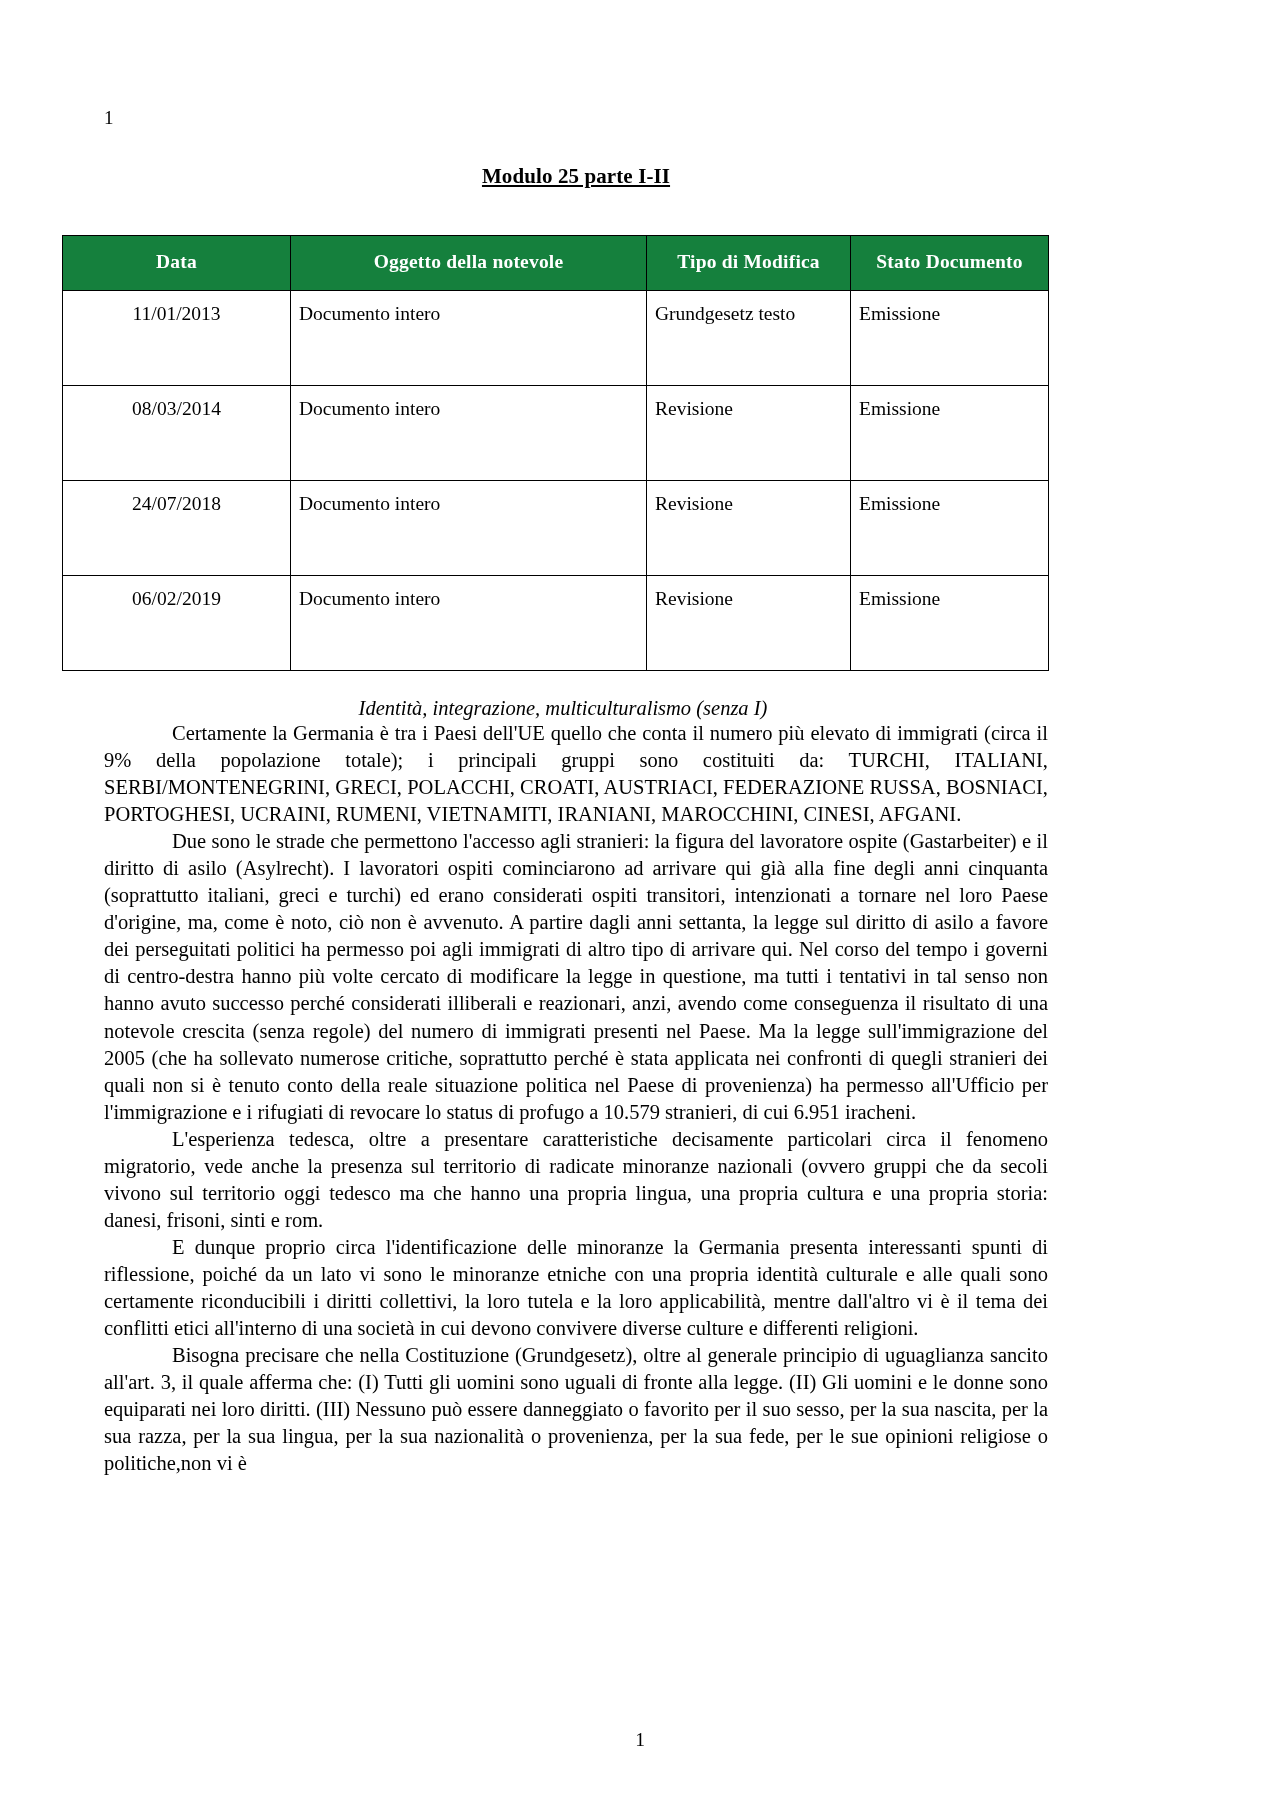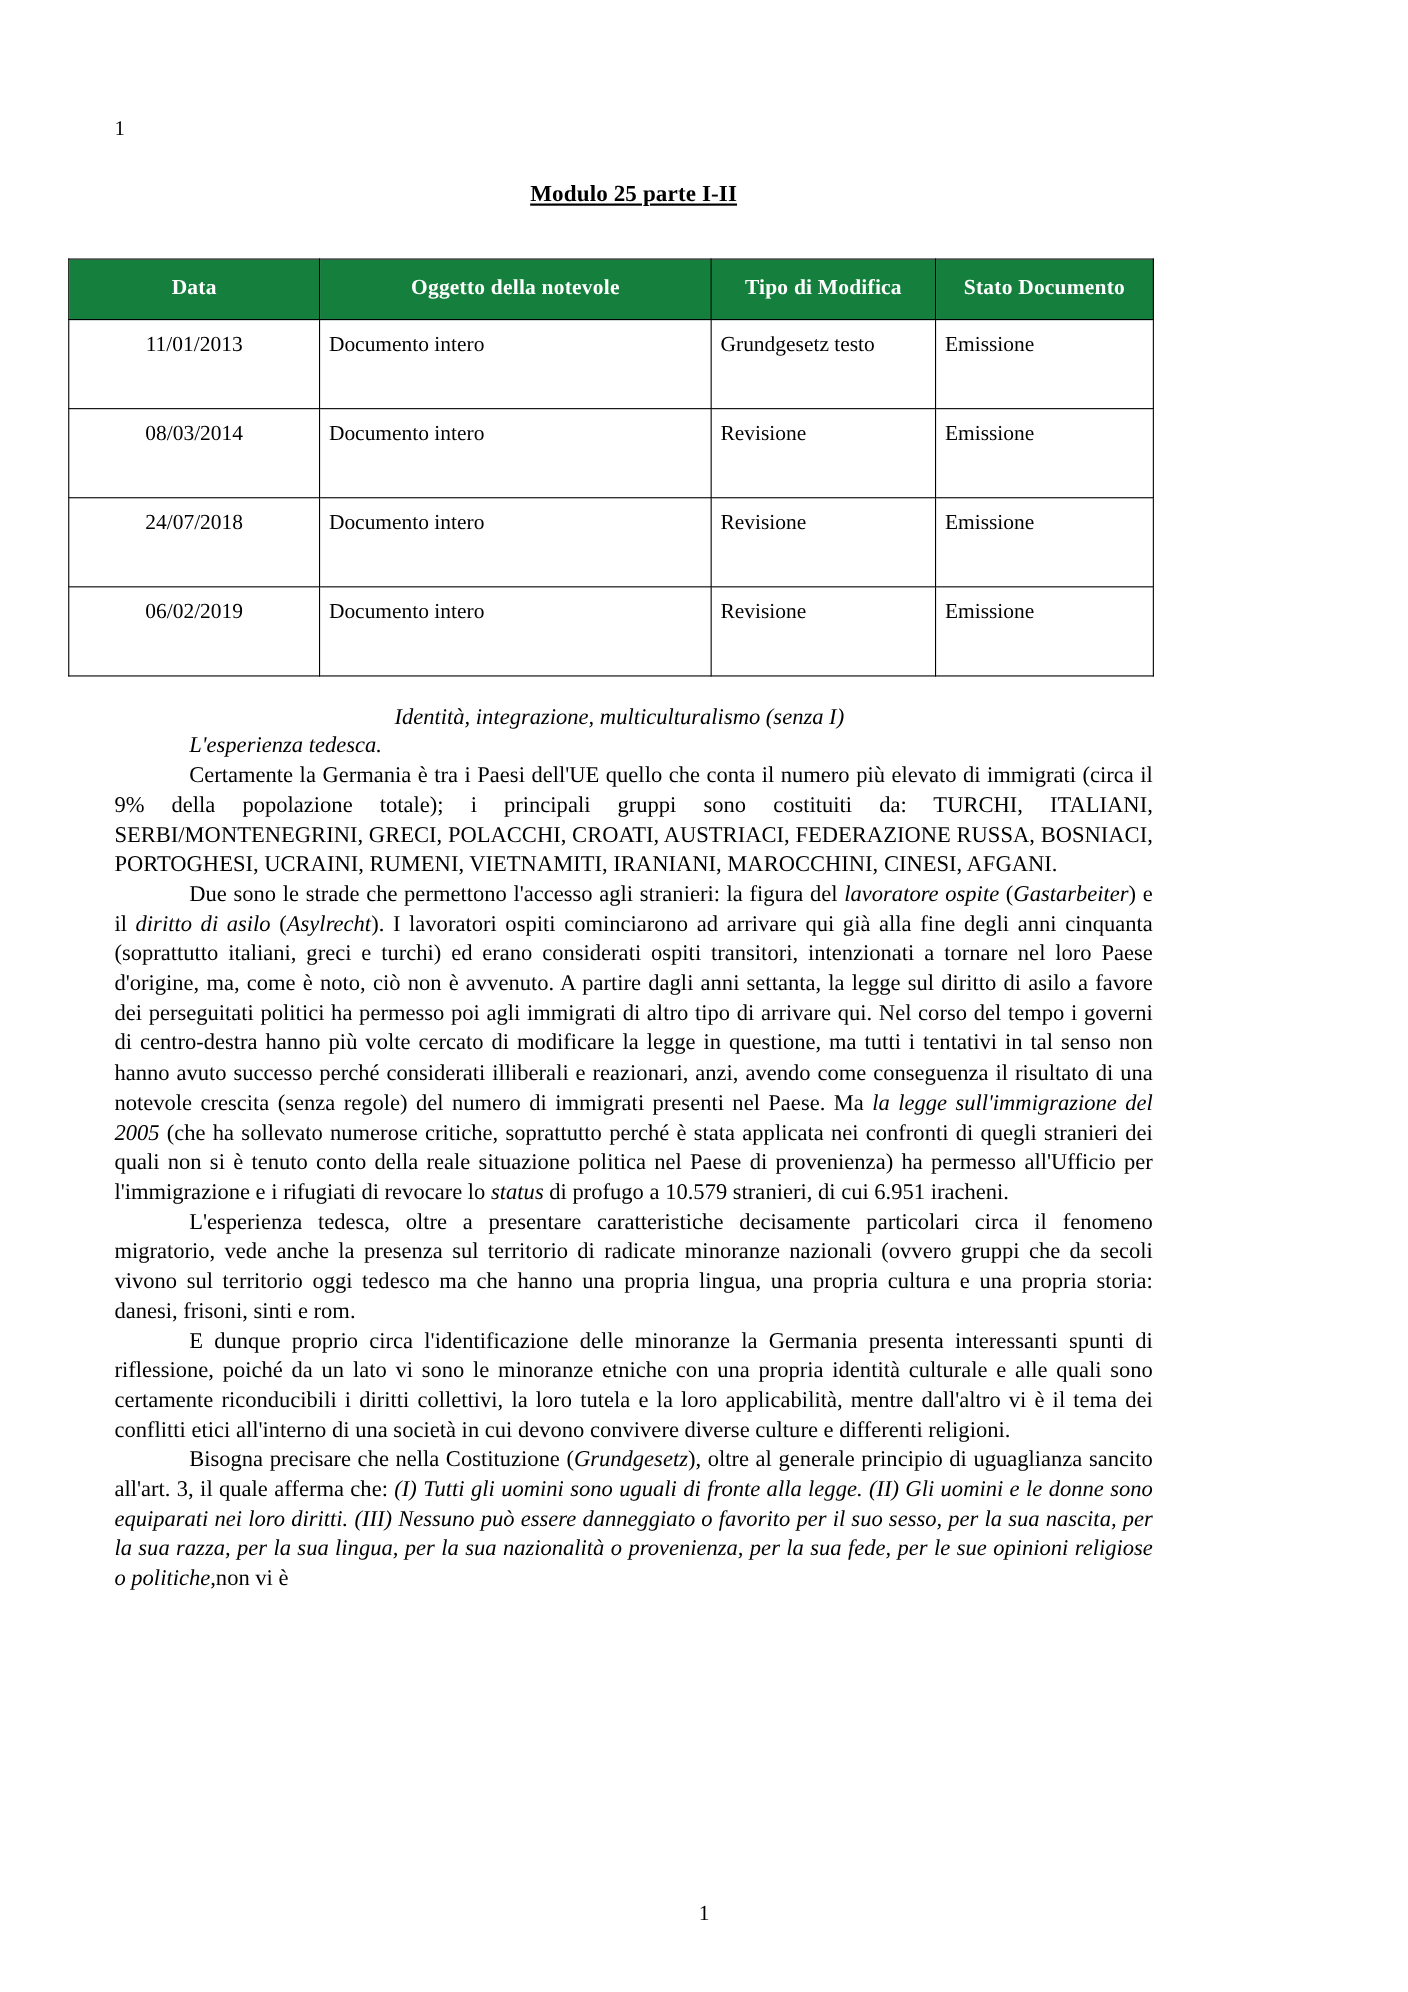--- a/index.html
+++ b/index.html
@@ -66,21 +66,21 @@
     color: #ffffff;
     font-weight: bold;
     text-align: center;
     height: 40px;
     padding: 6px 4px 8px 4px;
     vertical-align: middle;
     letter-spacing: 0.2px;
   }
   table.rev-table tbody td {
     height: 68px;
-    padding: 12px 8px 0 8px;
+    padding: 12px 8px 14px 8px;
   }
   td.c-date { text-align: center; }
   td.c-obj, td.c-type, td.c-state { text-align: left; padding-left: 9px; }
 
   
   col.w-date  { width: 228px; }
   col.w-obj   { width: 356px; }
   col.w-type  { width: 204px; }
   col.w-state { width: 198px; }
 
@@ -105,21 +105,21 @@
   }
   p.sub-head {
     font-size: 20.5px;
     line-height: 1.32;
     margin: 1px 0 0 0;
     text-align: left;
     font-style: italic;
     text-indent: 68px;
   }
   .b { font-weight: normal; }
-  .i { font-style: italic; }
+  .i { }
 
   
   .page-number-bottom {
     position: absolute;
     left: 0;
     right: 0;
     top: 1729px;
     text-align: center;
     font-size: 19.5px;
   }
@@ -174,21 +174,20 @@
             <td class="c-obj">Documento intero</td>
             <td class="c-type">Revisione</td>
             <td class="c-state">Emissione</td>
           </tr>
         </tbody>
       </table>
     </div>
 
     <div class="section-title">Identità, integrazione, multiculturalismo (senza I)</div>
 
-    <p class="sub-head">L'esperienza tedesca.</p>
 
     <p class="body indent"><span>Certamente la </span><span class="b">Germania</span><span> è tra i Paesi dell'UE quello che conta il numero più elevato di immigrati (circa il 9% della popolazione totale); i principali gruppi sono costituiti da: </span><span class="b">TURCHI, ITALIANI, SERBI/MONTENEGRINI, GRECI, POLACCHI, CROATI, AUSTRIACI, FEDERAZIONE RUSSA, BOSNIACI, PORTOGHESI, UCRAINI, RUMENI, VIETNAMITI, IRANIANI, MAROCCHINI, CINESI, AFGANI</span><span>.</span></p>
 
     <p class="body indent"><span>Due sono le strade che permettono l'accesso agli stranieri: la figura del </span><span class="i">lavoratore ospite</span><span> (</span><span class="i">Gastarbeiter</span><span>) e il </span><span class="i">diritto di asilo</span><span> (</span><span class="i">Asylrecht</span><span>). I lavoratori ospiti cominciarono ad arrivare qui già alla fine degli anni cinquanta (soprattutto italiani, greci e turchi) ed erano considerati ospiti transitori, intenzionati a tornare nel loro Paese d'origine, ma, come è noto, ciò non è avvenuto. A partire dagli anni settanta, la legge sul diritto di asilo a favore dei perseguitati politici ha permesso poi agli immigrati di altro tipo di arrivare qui. Nel corso del tempo i governi di centro-destra hanno più volte cercato di modificare la legge in questione, ma tutti i tentativi in tal senso non hanno avuto successo perché considerati illiberali e reazionari, anzi, avendo come conseguenza il risultato di una notevole crescita (senza regole) del numero di immigrati presenti nel Paese. Ma </span><span class="i">la legge sull'immigrazione del 2005</span><span> (che ha sollevato numerose critiche, soprattutto perché è stata applicata nei confronti di quegli stranieri dei quali non si è tenuto conto della reale situazione politica nel Paese di provenienza) ha permesso all'Ufficio per l'immigrazione e i rifugiati di revocare lo </span><span class="i">status</span><span> di profugo a 10.579 stranieri, di cui 6.951 iracheni.</span></p>
 
     <p class="body indent"><span>L'esperienza tedesca, oltre a presentare caratteristiche decisamente particolari circa il fenomeno migratorio, vede anche la presenza sul territorio di radicate minoranze nazionali (ovvero gruppi che da secoli vivono sul territorio oggi tedesco ma che hanno una propria lingua, una propria cultura e una propria storia: </span><span class="b">danesi, frisoni, sinti e rom</span><span>.</span></p>
 
     <p class="body indent"><span>E dunque proprio circa l'identificazione delle minoranze la Germania presenta interessanti spunti di riflessione, poiché da un lato vi sono le minoranze etniche con una propria identità culturale e alle quali sono certamente riconducibili i diritti collettivi, la loro tutela e la loro applicabilità, mentre dall'altro vi è il tema dei conflitti etici all'interno di una società in cui devono convivere diverse culture e differenti religioni.</span></p>
 
     <p class="body indent"><span>Bisogna precisare che nella Costituzione (</span><span class="i">Grundgesetz</span><span>), oltre al generale principio di uguaglianza sancito all'art. 3, il quale afferma che: </span><span class="i">(I) Tutti gli uomini sono uguali di fronte alla legge. (II) Gli uomini e le donne sono equiparati nei loro diritti. (III) Nessuno può essere danneggiato o favorito per il suo sesso, per la sua nascita, per la sua razza, per la sua lingua, per la sua nazionalità o provenienza, per la sua fede, per le sue opinioni religiose o politiche</span><span>,non vi è</span></p>

